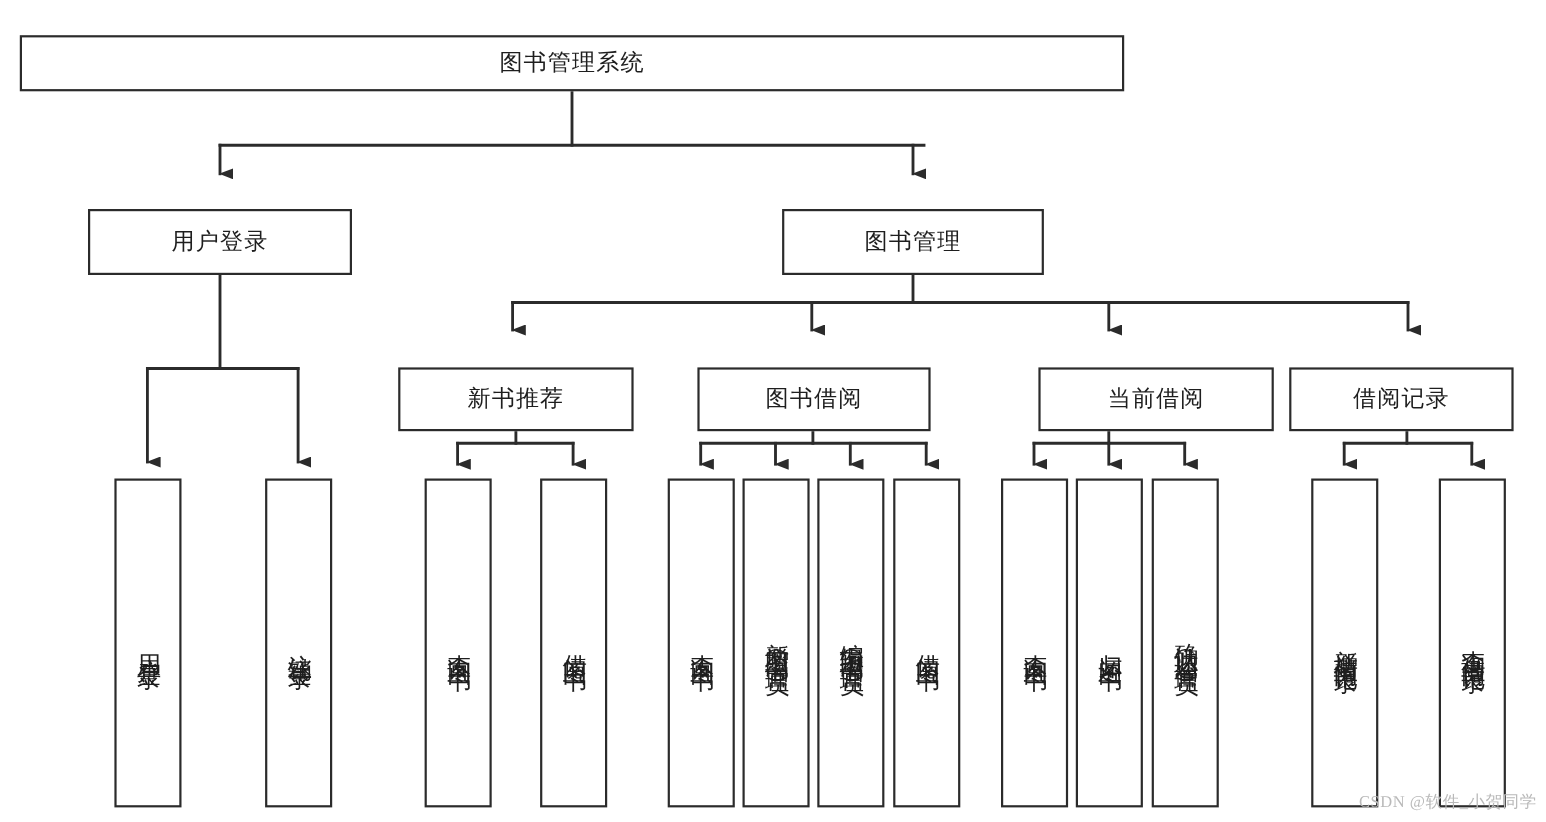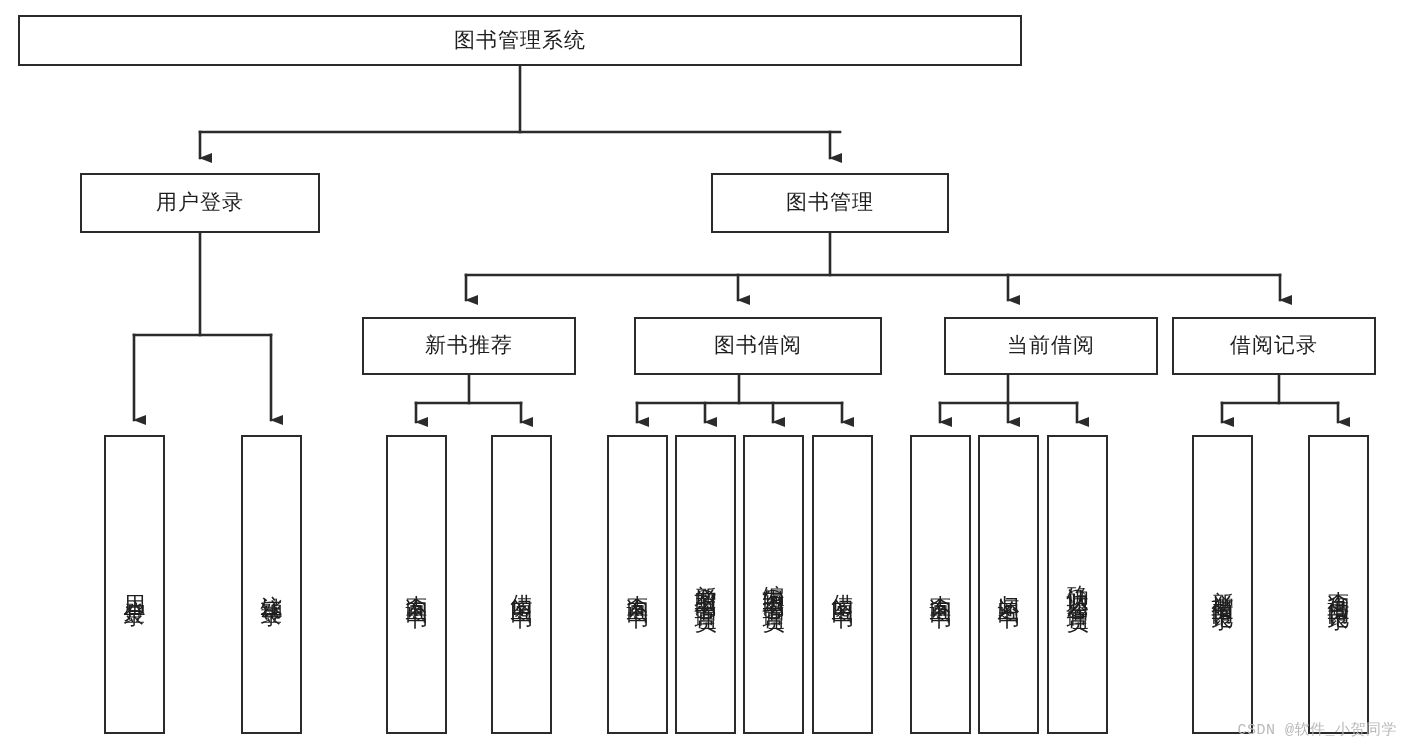--- a/index.html
+++ b/index.html
@@ -36,20 +36,21 @@
     align-items: center;
     justify-content: center;
     color: #1e1e1e;
     z-index: 2;
   }
   .node.horiz {
     font-size: 21px;
     line-height: 1.2;
     letter-spacing: 1px;
     white-space: nowrap;
+    margin-top: 17px;
   }
   
   .node.vert {
     writing-mode: vertical-rl;
     text-orientation: upright;
     align-items: center;
     justify-content: center;
     font-size: 22px;
     letter-spacing: 4px;
     line-height: 1;
@@ -62,21 +63,21 @@
   }
   #watermark {
     position: absolute;
     right: 8px;
     bottom: 8px;
     font-size: 15px;
     color: #b9b9b9;
     letter-spacing: 0.5px;
     white-space: nowrap;
     z-index: 5;
-    font-family: Liberation Mono, monospace;
+    font-family: Liberation Serif, serif;
   }
 </style>
 </head>
 <body>
 
 <div id="canvas">
 
   <svg id="wires" viewBox="0 0 1405 747" xmlns="http://www.w3.org/2000/svg">
     <defs>
       <marker id="arrow" markerWidth="10" markerHeight="13" refX="5" refY="12" orient="auto" markerUnits="userSpaceOnUse">
@@ -136,21 +137,21 @@
   </div>
 
   <div class="node horiz" style="left:711px; top:173px; width:238px; height:60px;">
     <span>图书管理</span>
   </div>
 
   <div class="node horiz" style="left:362px; top:317px; width:214px; height:58px;">
     <span>新书推荐</span>
   </div>
 
-  <div class="node horiz" style="left:634px; top:317px; width:248px; height:58px;">
+  <div class="node horiz" style="left:634px; top:317px; width:212px; height:58px;">
     <span>图书借阅</span>
   </div>
 
   <div class="node horiz" style="left:944px; top:317px; width:214px; height:58px;">
     <span>当前借阅</span>
   </div>
 
   <div class="node horiz" style="left:1172px; top:317px; width:204px; height:58px;">
     <span>借阅记录</span>
   </div>

